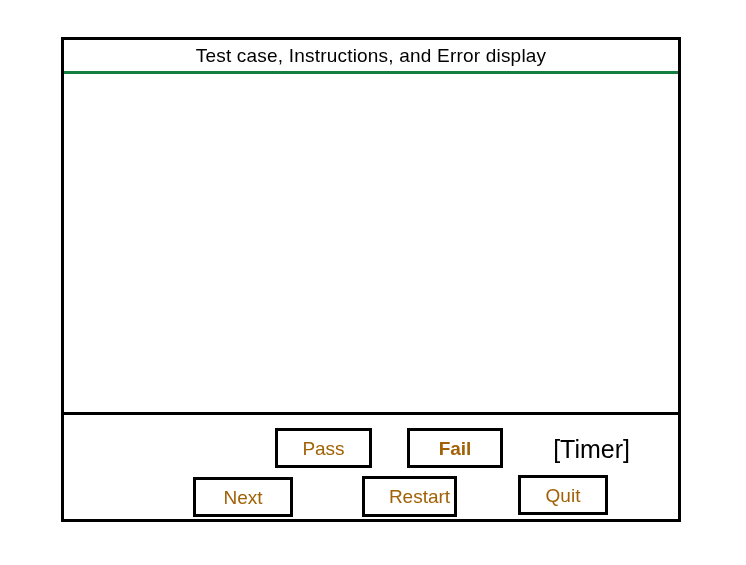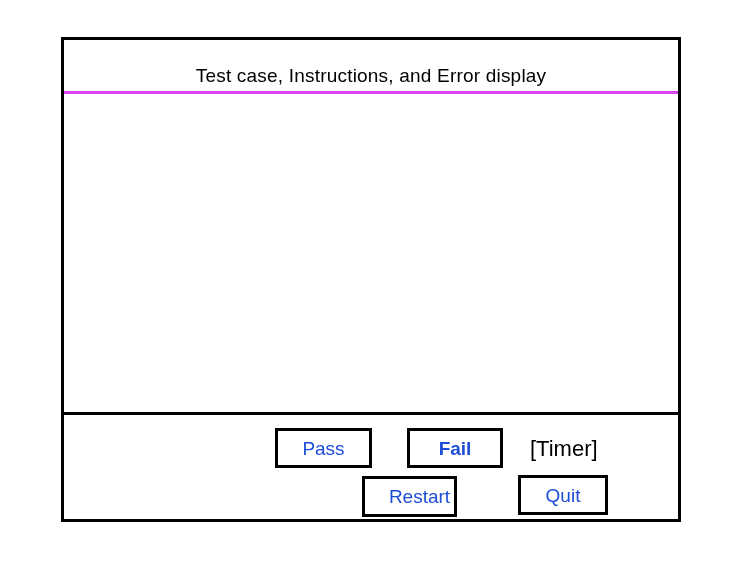--- a/index.html
+++ b/index.html
@@ -19,47 +19,46 @@
     width: 620px;
     height: 485px;
     border: 3px solid #000000;
     box-sizing: border-box;
     background: #ffffff;
     display: flex;
     flex-direction: column;
   }
   .header {
     height: 31px;
-    border-bottom: 3px solid #d946ef;
+    border-bottom: 3px solid #15803d;
     display: flex;
     align-items: center;
     justify-content: center;
     font-size: 19px;
     letter-spacing: 0.2px;
     flex: 0 0 auto;
-    margin-top: 20px;
   }
   .content {
     flex: 1 1 auto;
     background: #ffffff;
   }
   .footer {
     flex: 0 0 auto;
     height: 107px;
     border-top: 3px solid #000000;
     position: relative;
     box-sizing: border-box;
     background: #ffffff;
   }
   .btn {
     position: absolute;
     box-sizing: border-box;
     border: 3px solid #000000;
     background: #ffffff;
-    color: #1d4ed8;
+    color: #a16207;
     font-family: "Liberation Sans", sans-serif;
     font-size: 19px;
     display: flex;
     align-items: center;
     justify-content: center;
     padding: 0;
     cursor: pointer;
     line-height: 1;
   }
   .btn-pass    { left: 211px; top: 13px; width: 97px;  height: 40px; }
@@ -67,34 +66,35 @@
   .btn-next    { left: 129px; top: 62px; width: 100px; height: 40px; }
   .btn-restart { left: 298px; top: 61px; width: 95px;  height: 41px; padding-left: 20px; }
   .btn-quit    { left: 454px; top: 60px; width: 90px;  height: 40px; }
   .timer {
     position: absolute;
     left: 466px;
     top: 20px;
     width: 100px;
     height: 28px;
     line-height: 28px;
-    text-align: left;
-    font-size: 22px;
+    text-align: right;
+    font-size: 25px;
   }
 </style>
 </head>
 <body>
 
 <div class="frame">
   <div class="header">
     <span>Test case, Instructions, and Error display</span>
   </div>
 
   <div class="content"></div>
 
   <div class="footer">
     <button class="btn btn-pass">Pass</button>
     <button class="btn btn-fail">Fail</button>
     <span class="timer">[Timer]</span>
+    <button class="btn btn-next">Next</button>
     <button class="btn btn-restart">Restart</button>
     <button class="btn btn-quit">Quit</button>
   </div>
 </div>
 
 </body></html>

